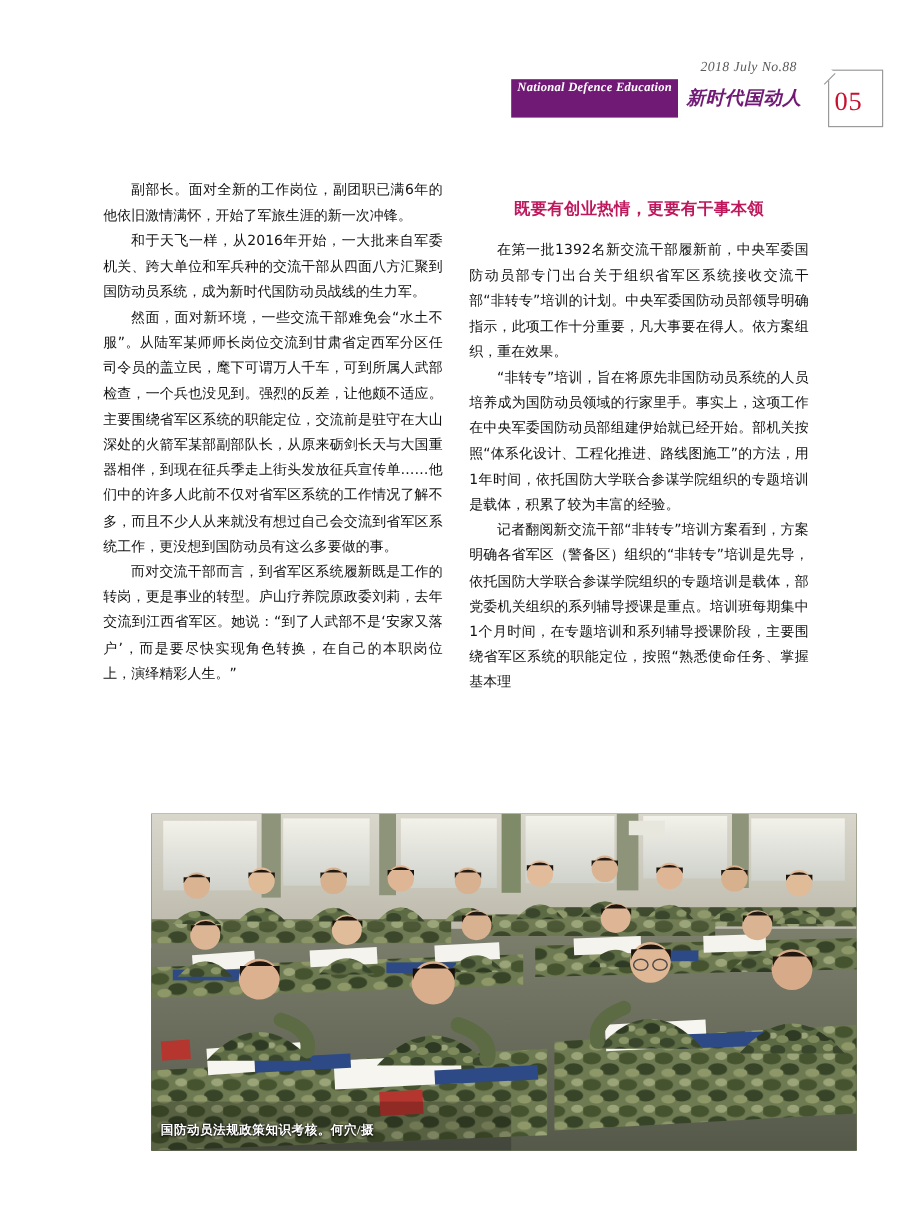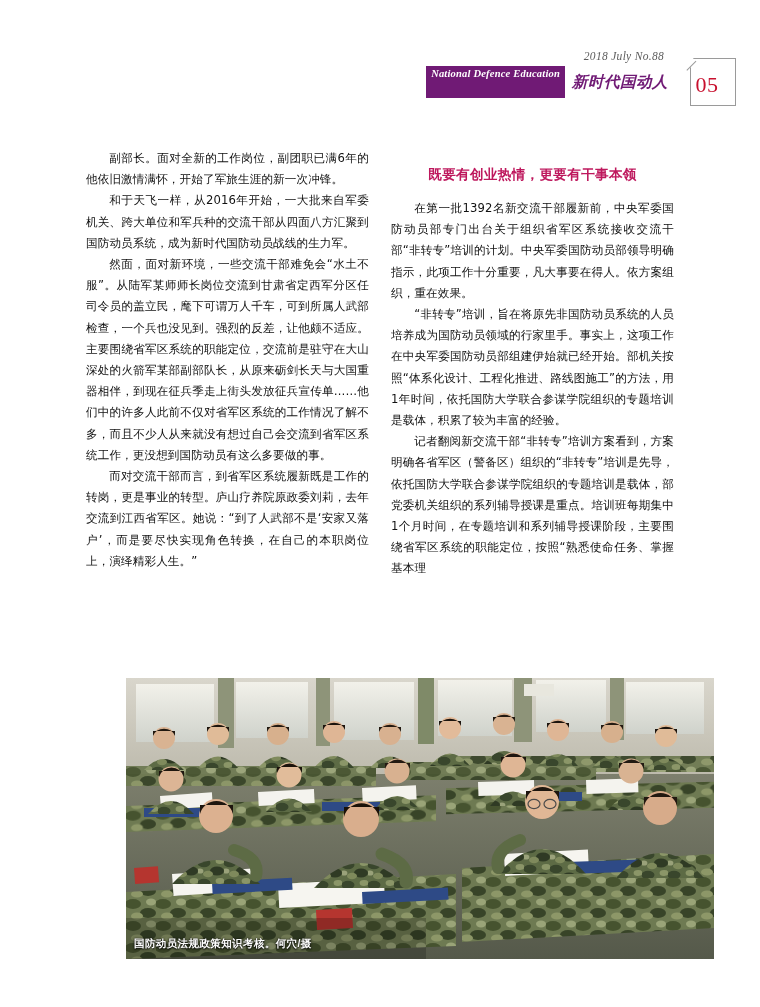--- a/index.html
+++ b/index.html
@@ -156,21 +156,21 @@
   }
   #photo svg {
     display: block;
     width: 100%;
     height: 100%;
   }
   #photo-caption {
     position: absolute;
     left: 8px;
     bottom: 9px;
-    font-family: Liberation Sans, sans-serif;
+    font-family: Liberation Serif, serif;
     font-weight: bold;
     font-size: 10.5px;
     line-height: 14px;
     color: #ffffff;
     letter-spacing: 0.4px;
     text-shadow: 0 0 2px rgba(0,0,0,0.95), 0 1px 2px rgba(0,0,0,0.9);
     white-space: nowrap;
     text-align: right;
   }
 </style>

